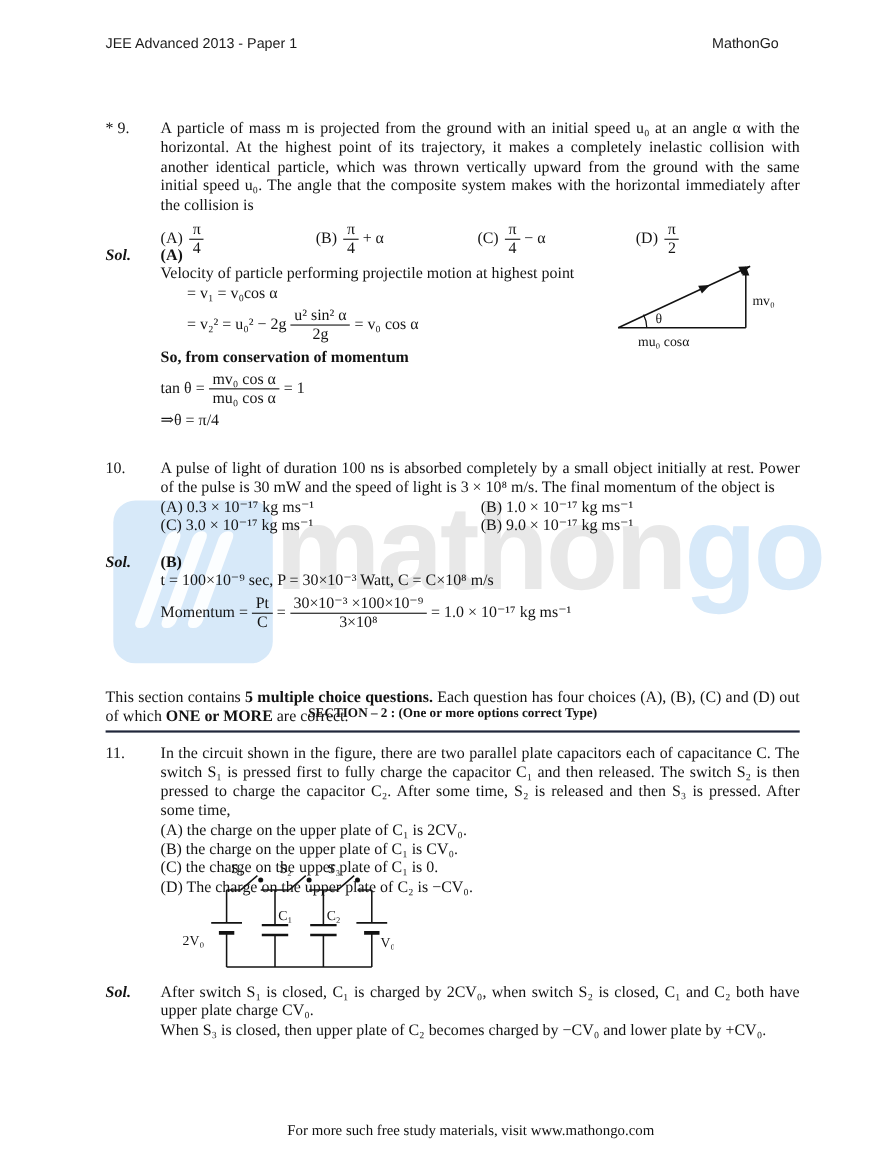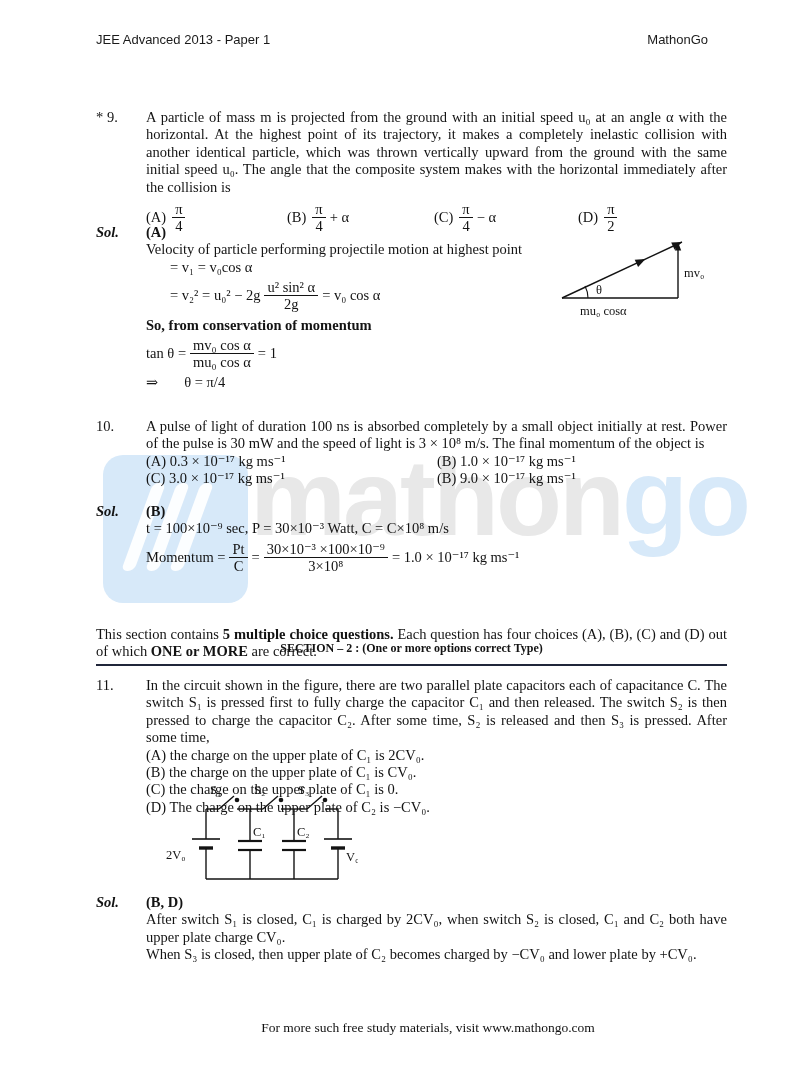--- a/index.html
+++ b/index.html
@@ -35,21 +35,21 @@
   .q9opts{position:relative;height:42px;margin-top:5px;}
   .q9opt{position:absolute;top:0;display:flex;align-items:center;}
   .q9opt .frac{margin-left:6px;}
   
   .optgrid{display:grid;grid-template-columns:291px 290px;}
   .optgrid div{height:17.4px;}
   .sec-h{top:593px;left:96px;width:631px;text-align:center;font-weight:bold;font-size:12px;margin-top:48px;}
   .divider{top:664px;left:96px;width:631px;border-top:2.5px solid #20263a;height:0;}
   .ind{margin-left:24px;}
   .implies-row{display:flex;align-items:center;margin-top:3px;}
-  .implies-row .res{margin-left:26px;}
+  .implies-row .res{}
   svg text{font-family:"Liberation Serif","DejaVu Serif",serif;font-size:12.5px;fill:#131313;}
 </style>
 </head>
 <body>
 
 <div class="page">
 
   <div class="wm">
     <div class="wm-block">
       <div class="wm-bar b1"></div>
@@ -242,21 +242,20 @@
       <text x="140" y="11">S₃</text>
       <text x="95" y="53">C₁</text>
       <text x="139" y="53">C₂</text>
       <text x="8" y="76">2V₀</text>
       <text x="188" y="78">V₀</text>
     </svg>
 
     <div class="abs qrow" style="top:894px;left:96px;width:631px;">
       <div class="qnum bi">Sol.</div>
       <div class="qbody">
-        <div class="b">(B, D)</div>
         <div class="just">After switch S₁ is closed, C₁ is charged by 2CV₀, when switch S₂ is closed, C₁ and C₂ both have upper plate charge CV₀.</div>
         <div>When S₃ is closed, then upper plate of C₂ becomes charged by −CV₀ and lower plate by +CV₀.</div>
       </div>
     </div>
 
     <div class="abs ftr">For more such free study materials, visit www.mathongo.com</div>
 
   </div>
 </div>
 

